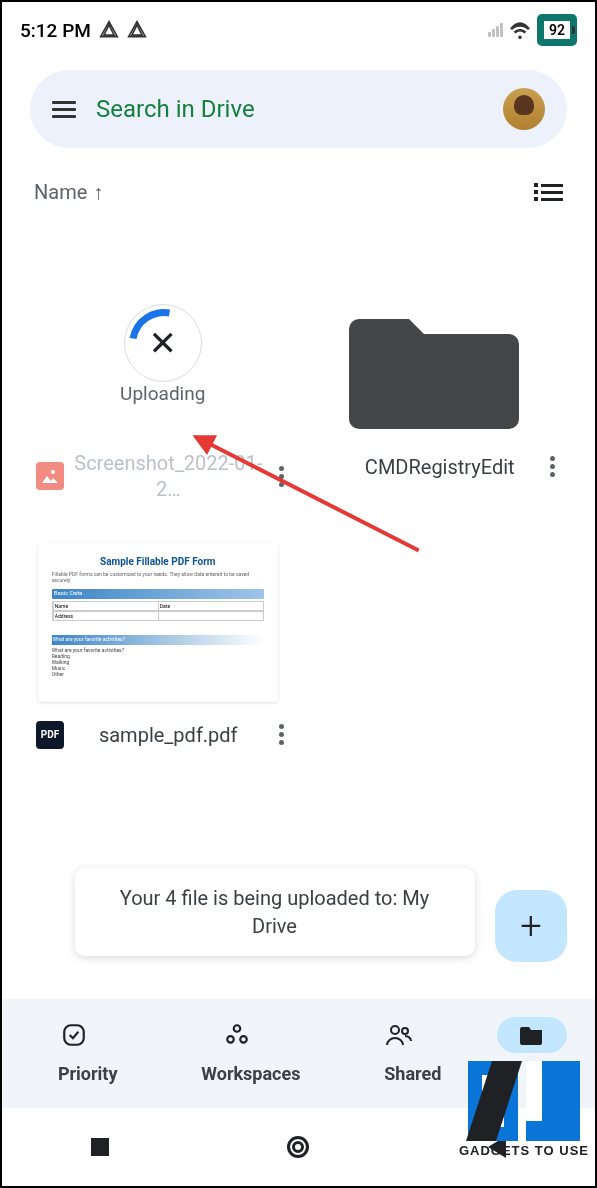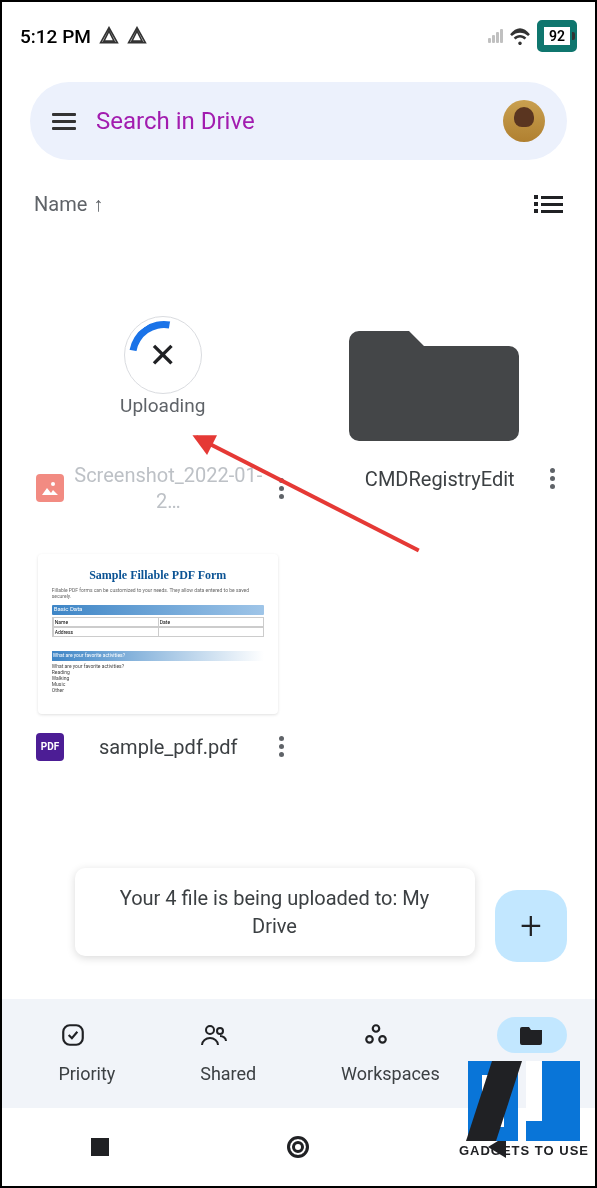--- a/index.html
+++ b/index.html
@@ -11,21 +11,21 @@
       border: 2px solid #000;
       position: relative;
       overflow: hidden;
     }
     
     
     .status-bar {
       display: flex;
       justify-content: space-between;
       align-items: center;
-      padding: 18px 18px;
+      padding: 12px 18px;
       font-size: 19px;
       font-weight: 500;
     }
     .status-left {
       display: flex;
       align-items: center;
       gap: 8px;
     }
     .status-right {
       display: flex;
@@ -71,21 +71,21 @@
       margin: 12px 28px;
       background: #ecf1fc;
       border-radius: 40px;
       display: flex;
       align-items: center;
       padding: 18px 22px;
       gap: 20px;
     }
     .menu-lines { display:flex; flex-direction:column; gap:4px; }
     .menu-lines div { width:24px; height:3px; background:#333; border-radius:1px;}
-    .search-text { flex:1; color:#a21caf; font-size:24px; }
+    .search-text { flex:1; color:#15803d; font-size:24px; }
     .avatar { width:42px; height:42px; border-radius:50%; background: linear-gradient(#c9a050, #b08030); display:flex; align-items:center; justify-content:center; overflow:hidden;}
     .avatar-inner { width:20px; height:20px; background:#5a3520; border-radius:50% 50% 40% 40%; margin-top:-8px;}
     
     
     .sort-header {
       display:flex;
       justify-content:space-between;
       align-items:center;
       padding: 20px 32px;
       margin-top: 10px;
@@ -112,30 +112,30 @@
     .cancel-x { font-size:34px; color:#202124; font-weight:300;}
     .uploading-text { color:#5f6368; font-size:19px;}
     
     
     .folder-shape { width:170px; height:130px; margin-top:20px;}
     
     
     .item-meta { display:flex; align-items:center; gap:10px; margin-top:16px; width:100%; padding: 0 4px;}
     .type-badge { width:28px; height:28px; border-radius:4px; display:flex; align-items:center; justify-content:center; flex-shrink:0;}
     .badge-img { background:#f28b82;}
-    .badge-pdf { background:#4c1d95; color:#fff; font-size:10px; font-weight:bold;}
+    .badge-pdf { background:#0f172a; color:#fff; font-size:10px; font-weight:bold;}
     .item-name { flex:1; text-align:center; font-size:20px; color:#5f6368; line-height:1.3;}
     .item-name.light { color:#bdc1c6;}
     .item-name.dark { color:#3c4043;}
     .more-dots { display:flex; flex-direction:column; gap:3px; padding:6px;}
     .more-dots div{ width:5px; height:5px; background:#5f6368; border-radius:50%;}
     
     
     .pdf-preview { width:240px; height:160px; background:#fff; border-radius:4px; box-shadow:0 1px 3px rgba(0,0,0,0.12); padding:14px; position:relative; overflow:hidden; margin-left:-10px;}
-    .pdf-title { color:#0b5394; font-size:12px; text-align:center; font-weight:bold; margin-bottom:4px;font-family:Liberation Serif, serif;}
+    .pdf-title { color:#0b5394; font-size:10px; text-align:center; font-weight:bold; margin-bottom:4px;}
     .pdf-text { font-size:5px; color:#666; margin-bottom:6px;}
     .pdf-bar { background:linear-gradient(90deg,#3d85c6,#9fc5e8); height:10px; border-radius:1px; margin-bottom:2px; font-size:6px; color:#fff; padding-left:2px;}
     .pdf-row { border:0.5px solid #ccc; height:10px; display:flex;}
     .pdf-row div{ border-left:0.5px solid #ccc; flex:1; font-size:5px; padding:1px;}
     .pdf-bar2 { background:linear-gradient(90deg,#3d85c6,#fff); height:10px; margin-top:14px; font-size:5px; color:#fff; padding:1px;}
     .pdf-tiny { font-size:5px; color:#444; margin-top:2px;}
     
     
     .toast {
       position:absolute;
@@ -178,21 +178,21 @@
       right:0;
       background:#f1f4f9;
       display:flex;
       justify-content:space-around;
       align-items:center;
       padding:18px 0 24px;
     }
     .nav-item { display:flex; flex-direction:column; align-items:center; gap:10px; color:#3c4043;}
     .nav-icon-wrap { width:70px; height:36px; border-radius:20px; display:flex; align-items:center; justify-content:center;}
     .nav-icon-wrap.active { background:#c2e7ff;}
-    .nav-label { font-size:18px; font-weight:400;margin-left:28px;}
+    .nav-label { font-size:18px; font-weight:700;margin-left:28px;}
     
     
     .sys-nav {
       position:absolute;
       bottom:0;
       left:0;
       right:0;
       height:78px;
       display:flex;
       justify-content:space-around;
@@ -378,40 +378,40 @@
     <div class="nav-icon-wrap">
       <svg width="26" height="26" viewBox="0 0 24 24">
           <rect x="3" y="3" width="18" height="18" rx="6" fill="none" stroke="#202124" stroke-width="2"></rect>
           <path d="M8 12l3 3 5-6" fill="none" stroke="#202124" stroke-width="2"></path>
         </svg>
     </div>
     <span class="nav-label">Priority</span>
   </div>
   <div class="nav-item">
     <div class="nav-icon-wrap">
+      <svg width="26" height="26" viewBox="0 0 24 24">
+          <circle cx="12" cy="6" r="3" fill="none" stroke="#202124" stroke-width="2"></circle>
+          <circle cx="6" cy="16" r="3" fill="none" stroke="#202124" stroke-width="2"></circle>
+          <circle cx="18" cy="16" r="3" fill="none" stroke="#202124" stroke-width="2"></circle>
+        </svg>
+    </div>
+    <span class="nav-label">Workspaces</span>
+  </div>
+  <div class="nav-item">
+    <div class="nav-icon-wrap">
       <svg width="28" height="26" viewBox="0 0 28 24">
           <circle cx="10" cy="7" r="4" fill="none" stroke="#202124" stroke-width="2"></circle>
           <path d="M2 22c0-4 4-7 8-7s8 3 8 7" fill="none" stroke="#202124" stroke-width="2"></path>
           <circle cx="20" cy="8" r="3" fill="none" stroke="#202124" stroke-width="2"></circle>
           <path d="M20 13c3 0 6 2 6 5" fill="none" stroke="#202124" stroke-width="2"></path>
         </svg>
     </div>
     <span class="nav-label">Shared</span>
   </div>
   <div class="nav-item">
-    <div class="nav-icon-wrap">
-      <svg width="26" height="26" viewBox="0 0 24 24">
-          <circle cx="12" cy="6" r="3" fill="none" stroke="#202124" stroke-width="2"></circle>
-          <circle cx="6" cy="16" r="3" fill="none" stroke="#202124" stroke-width="2"></circle>
-          <circle cx="18" cy="16" r="3" fill="none" stroke="#202124" stroke-width="2"></circle>
-        </svg>
-    </div>
-    <span class="nav-label">Workspaces</span>
-  </div>
-  <div class="nav-item">
     <div class="nav-icon-wrap active">
       <svg width="24" height="20" viewBox="0 0 24 20">
           <path d="M2 2h7l2 3h11v13a2 2 0 0 1-2 2H2a2 2 0 0 1-2-2V4a2 2 0 0 1 2-2z" fill="#202124"></path>
         </svg>
     </div>
     <span class="nav-label">Files</span>
   </div>
 </div>
 
 <div class="sys-nav">

